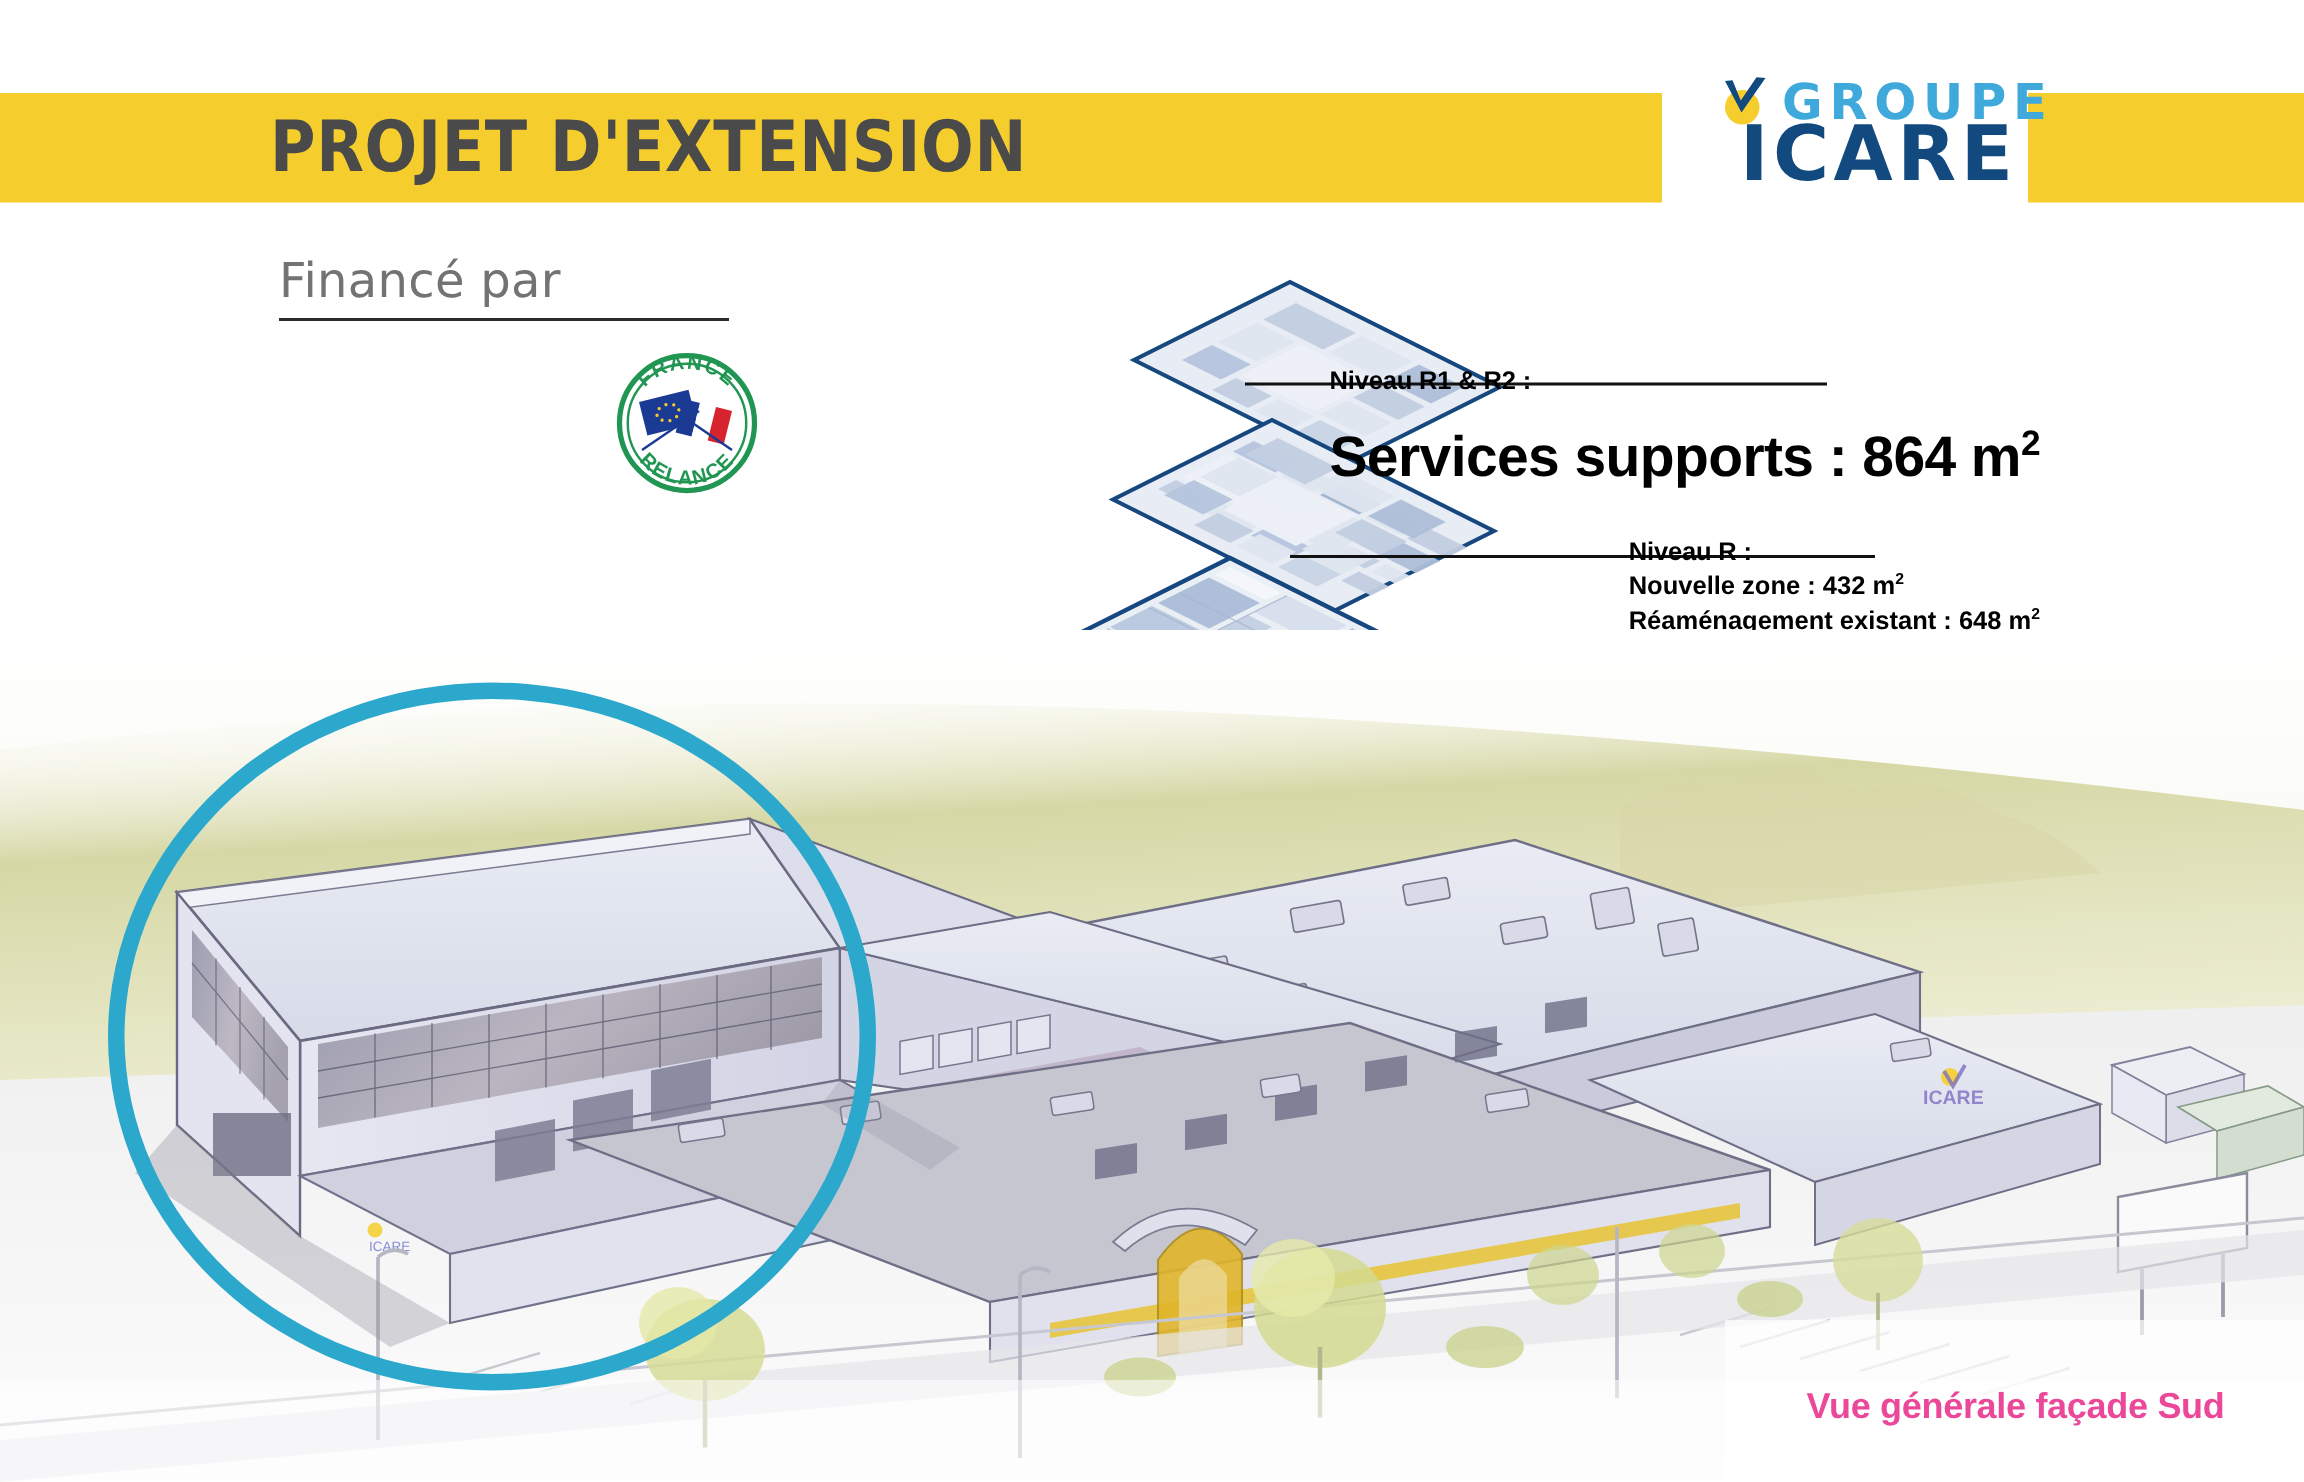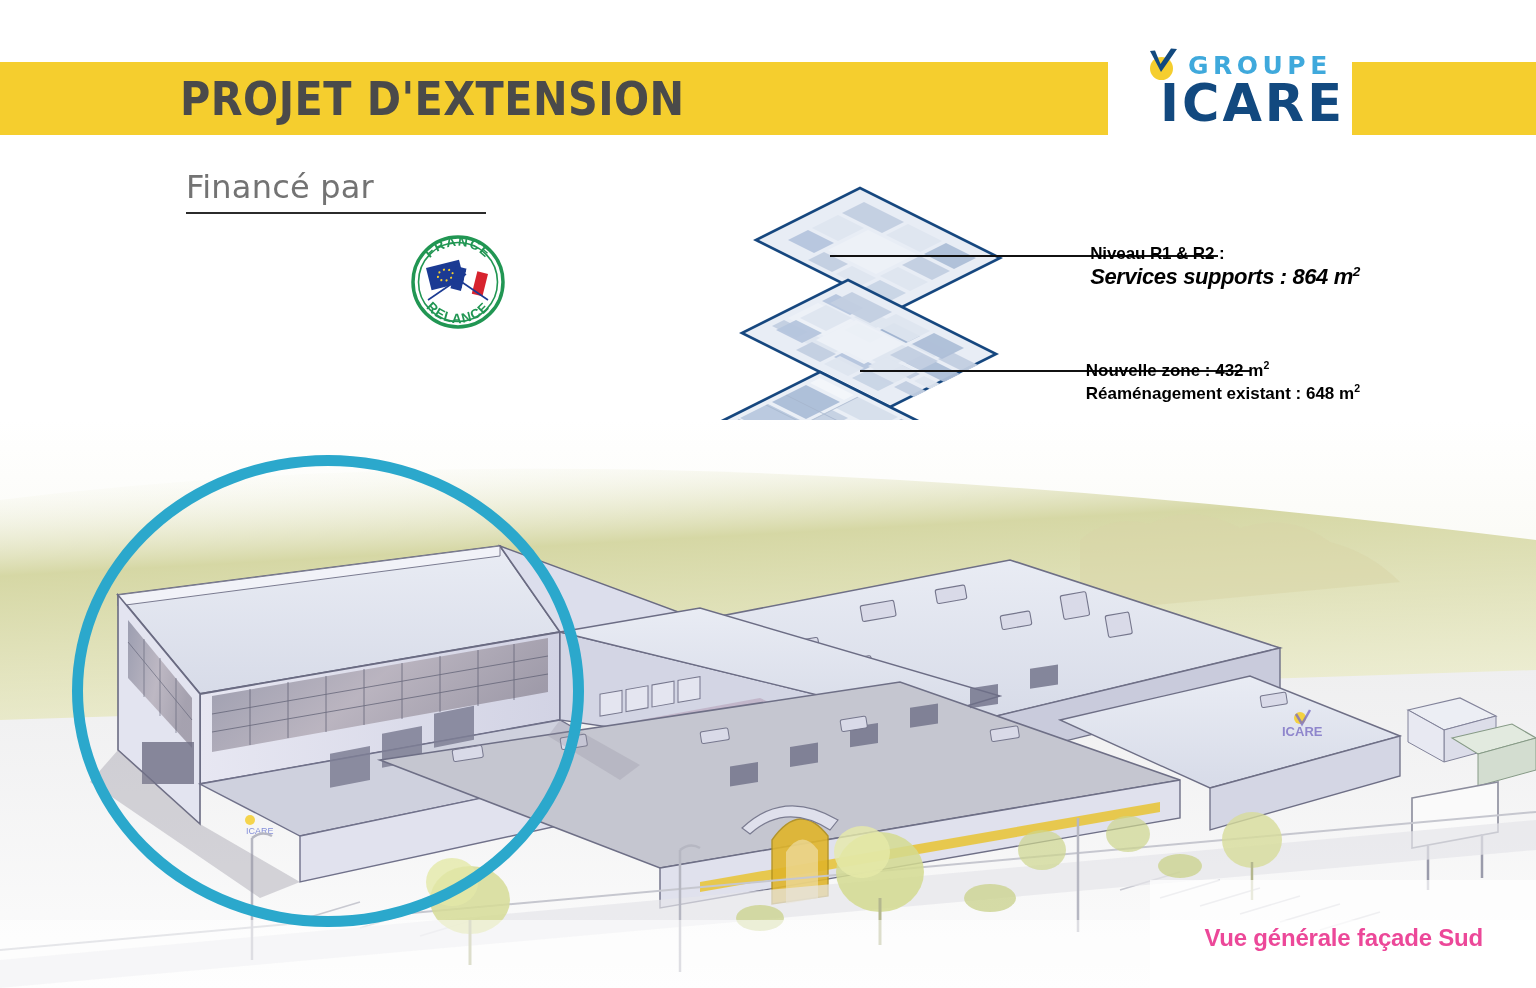--- a/index.html
+++ b/index.html
@@ -64,21 +64,21 @@
   }
   .check-mark .dot {
     position: absolute;
     left: 4px; top: 9px;
     width: 23px; height: 23px;
     border-radius: 50%;
     background: #F5CE2E;
   }
   .check-mark svg { position: absolute; left: 0; top: 0; }
   .groupe-word {
-    font-size: 25px;
+    font-size: 33px;
     font-weight: 700;
     letter-spacing: 4.5px;
     color: #3FA9DC;
     font-family: "DejaVu Sans", sans-serif;
   }
   .icare-word {
     position: absolute;
     left: 14px; top: 34px;
     font-size: 51px;
     font-weight: 800;
@@ -170,25 +170,24 @@
     position: absolute;
     color: #000;
     font-family: "Liberation Sans", sans-serif;
   }
   .callout .level {
     font-size: 17px;
     font-weight: 700;
     letter-spacing: -0.1px;
   }
   .callout .headline {
-    font-size: 22px;
+    font-size: 38px;
     font-weight: 700;
     letter-spacing: -0.4px;
-    margin-top: 0;
-    font-style: italic;
+    margin-top: 20px;
   }
   .callout .sub {
     font-size: 17px;
     font-weight: 700;
     margin-top: 3px;
   }
   .callout1 { right: 176px; top: 244px; }
   .callout2 { right: 176px; top: 358px; }
   sup.m2 { font-size: 0.62em; vertical-align: super; line-height: 0; }
 
@@ -398,20 +397,21 @@
 
   <div class="callout-line line1"></div>
   <div class="callout-line line2"></div>
 
   <div class="callout callout1">
     <div class="level">Niveau R1 &amp; R2 :</div>
     <div class="headline"><span>Services supports : 864 m</span><sup class="m2">2</sup></div>
   </div>
 
   <div class="callout callout2">
+    <div class="level">Niveau R :</div>
     <div class="sub"><span>Nouvelle zone : 432 m</span><sup class="m2">2</sup></div>
     <div class="sub"><span>Réaménagement existant : 648 m</span><sup class="m2">2</sup></div>
   </div>
 
   <div class="render">
     <svg viewBox="0 0 1536 568" preserveAspectRatio="none">
       <defs>
         <linearGradient id="skyFade" x1="0" y1="0" x2="0" y2="1">
           <stop offset="0%" stop-color="#ffffff"></stop>
           <stop offset="20%" stop-color="#fbfbf7"></stop>

